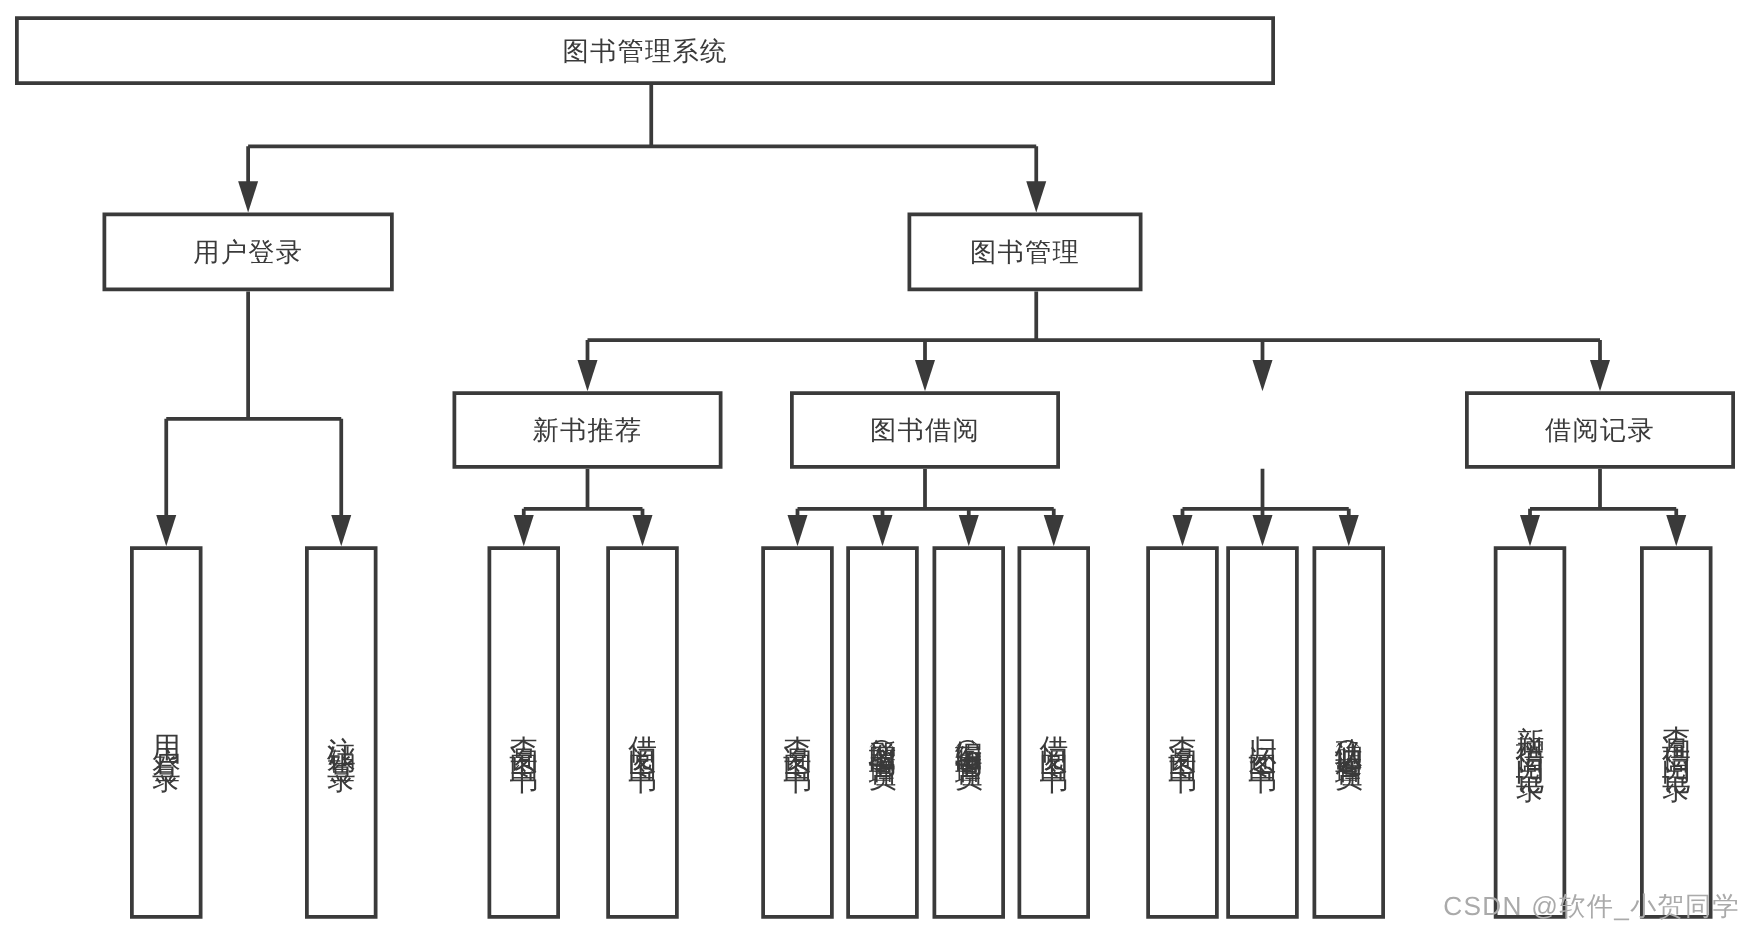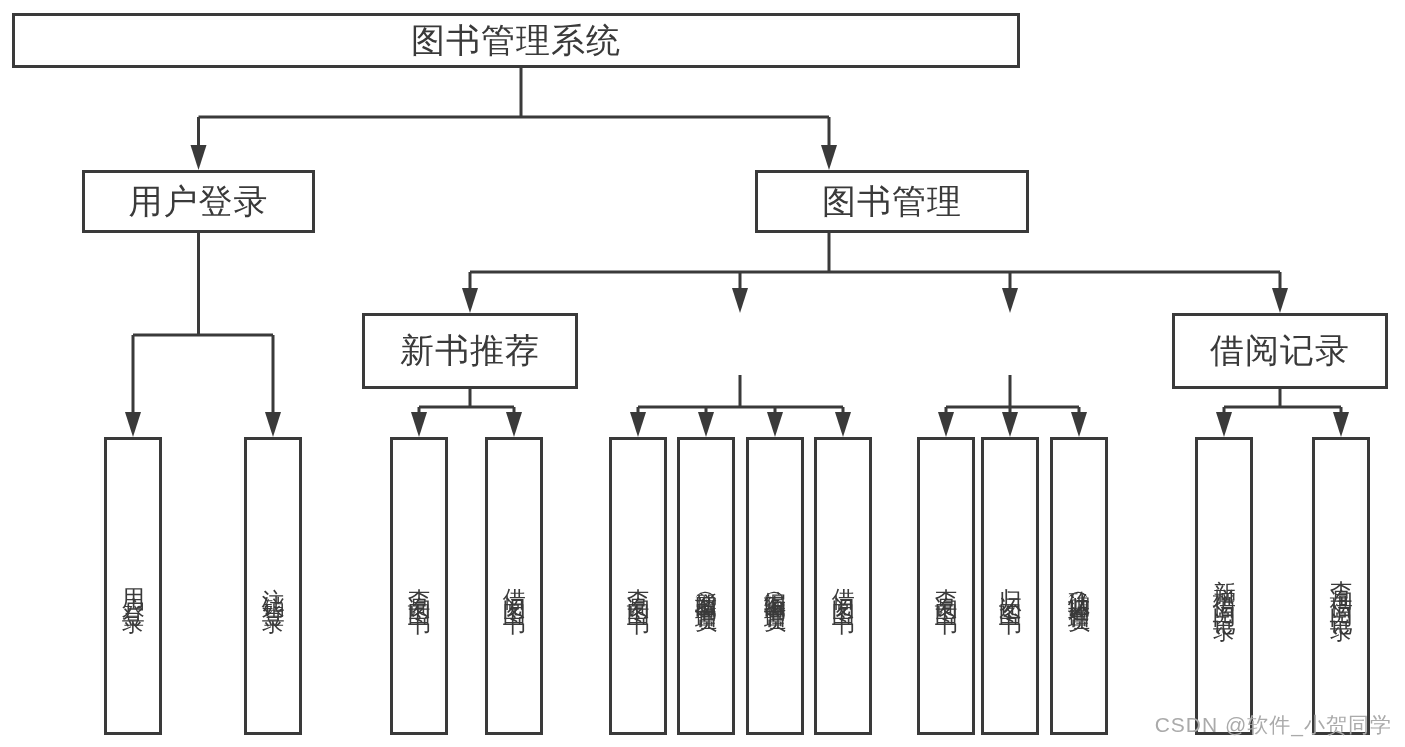--- a/index.html
+++ b/index.html
@@ -24,27 +24,27 @@
   .connectors path{stroke:var(--line-color);stroke-width:3;fill:none;}
   .connectors polygon{fill:var(--line-color);stroke:none;}
   .node{
     position:absolute;
     background:#fff;
     border:3px solid var(--line-color);
     display:flex;align-items:center;justify-content:center;
     color:var(--text-color);
   }
   .node .hlabel{
-    font-size:34px;
+    font-size:21px;
     letter-spacing:1px;
     white-space:nowrap;
   }
   .root{left:12px;top:13px;width:1008px;height:55px;}
   .lvl2{top:170px;height:63px;}
-  .lvl3{top:313px;height:76px;}
+  .lvl3{top:313px;height:62px;}
   .leaf{top:437px;height:298px;width:58px;}
   .vtext{
     writing-mode:vertical-rl;
     text-orientation:mixed;
     font-size:23px;
     line-height:1.1;
     letter-spacing:8px;
     color:var(--text-color);
   }
   .vtext.long{
@@ -110,26 +110,29 @@
     </g>
   </svg>
 
   <div class="node root">
     <span class="hlabel">图书管理系统</span>
   </div>
 
   <div class="node lvl2" style="left:82px;width:233px;">
     <span class="hlabel">用户登录</span>
   </div>
-  <div class="node lvl2" style="left:755px;width:274px;">
+  <div class="node lvl2" style="left:726px;width:188px;">
     <span class="hlabel">图书管理</span>
   </div>
 
   <div class="node lvl3" style="left:362px;width:216px;">
     <span class="hlabel">新书推荐</span>
+  </div>
+  <div class="node lvl3" style="left:632px;width:216px;">
+    <span class="hlabel">图书借阅</span>
   </div>
   <div class="node lvl3" style="left:1172px;width:216px;">
     <span class="hlabel">借阅记录</span>
   </div>
 
   <div class="node leaf" style="left:104px;">
     <span class="vtext">用户登录</span>
   </div>
   <div class="node leaf" style="left:244px;">
     <span class="vtext">注销登录</span>

